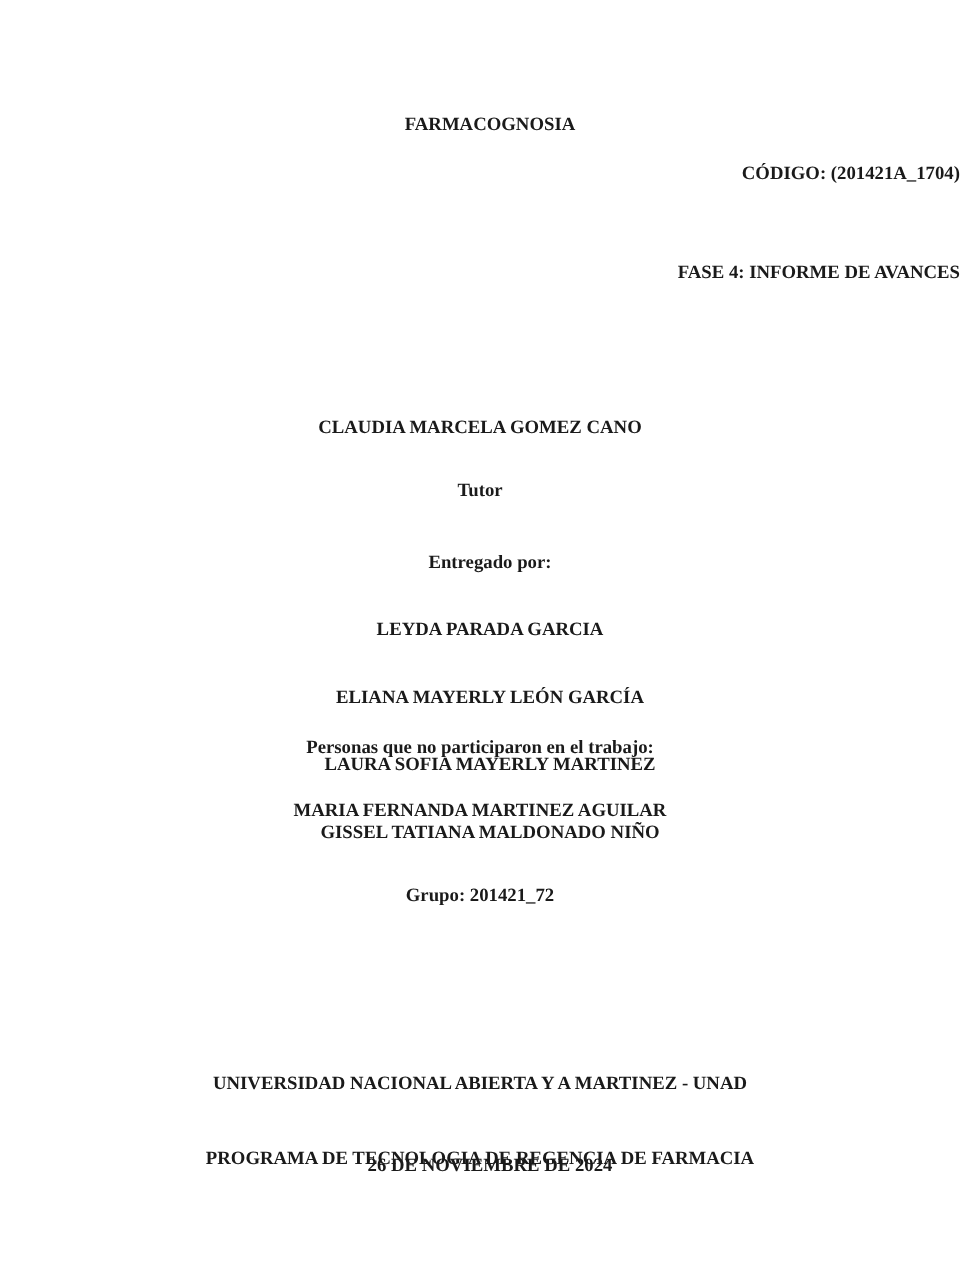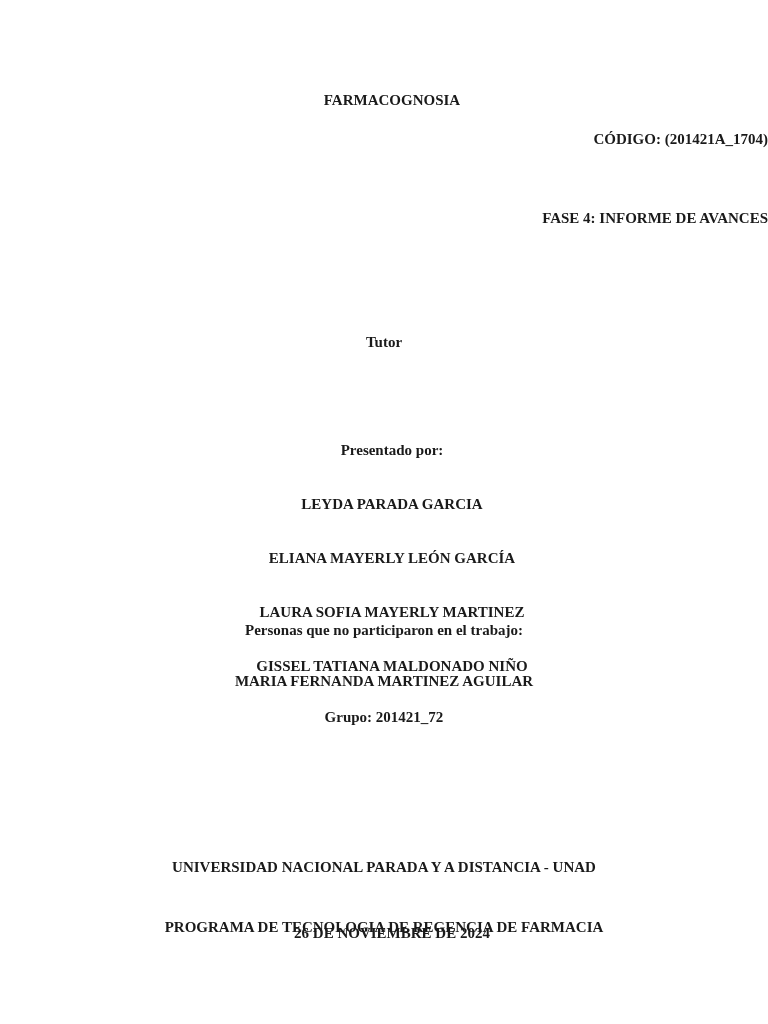--- a/index.html
+++ b/index.html
@@ -35,40 +35,41 @@
 
 <div class="page">
 
   <div class="line-block lh18" style="top:91px;">FARMACOGNOSIA</div>
 
   <div class="line-block lh18" style="top:130px;text-align:right;">CÓDIGO: (201421A_1704)</div>
 
   <div class="line-block lh18" style="top:209px;text-align:right;">FASE 4: INFORME DE AVANCES</div>
 
   <div class="line-block lh17" style="top:300px;">
+    <div>CLAUDIA MARCELA GOMEZ CANO</div>
     <div>Tutor</div>
   </div>
 
   <div class="line-block lh18" style="top:405px;">
-    <div>Presentado por:</div>
+    <div>Entregado por:</div>
     <div>LEYDA PARADA GARCIA</div>
     <div>ELIANA MAYERLY LEÓN GARCÍA</div>
     <div>LAURA SOFIA MAYERLY MARTINEZ</div>
     <div>GISSEL TATIANA MALDONADO NIÑO</div>
   </div>
 
-  <div class="line-block lh17" style="top:588px;">
+  <div class="line-block lh17" style="top:556px;">
     <div>Personas que no participaron en el trabajo:</div>
     <div>MARIA FERNANDA MARTINEZ AGUILAR</div>
   </div>
 
   <div class="line-block lh17" style="top:709px;">Grupo: 201421_72</div>
 
   <div class="line-block lh20" style="top:817px;">
-    <div>UNIVERSIDAD NACIONAL PARADA Y A DISTANCIA - UNAD</div>
+    <div>UNIVERSIDAD NACIONAL ABIERTA Y A MARTINEZ - UNAD</div>
     <div>PROGRAMA DE TECNOLOGIA DE REGENCIA DE FARMACIA</div>
   </div>
 
   <div class="line-block lh18" style="top:888px;">
     <div>26 DE NOVIEMBRE DE 2024</div>
   </div>
 
 </div>
 
 </body></html>

